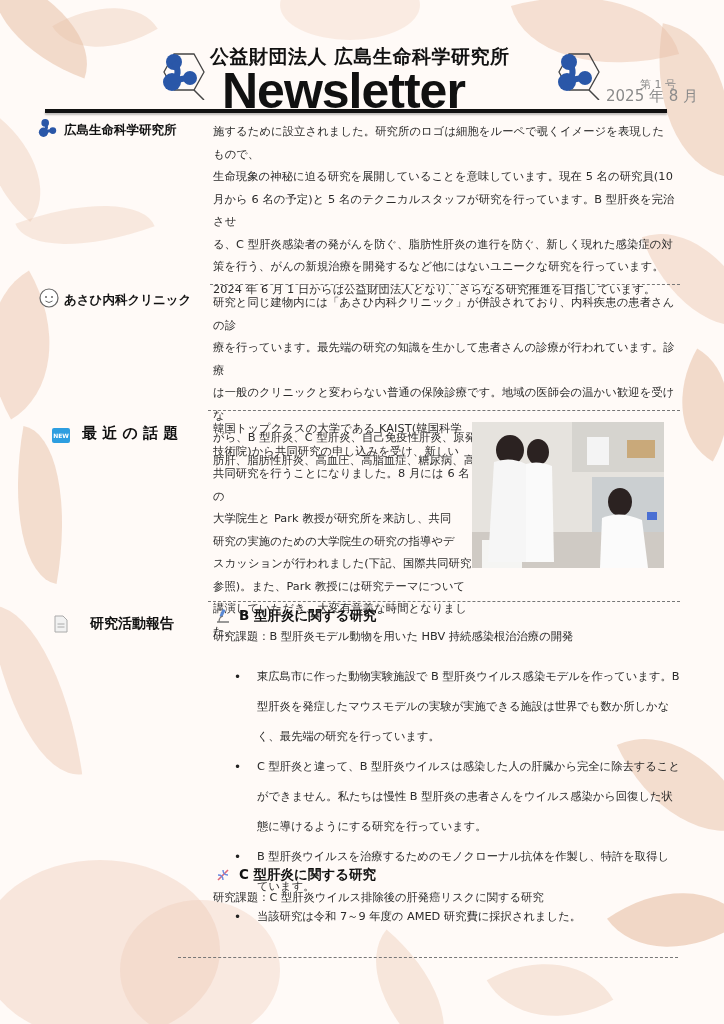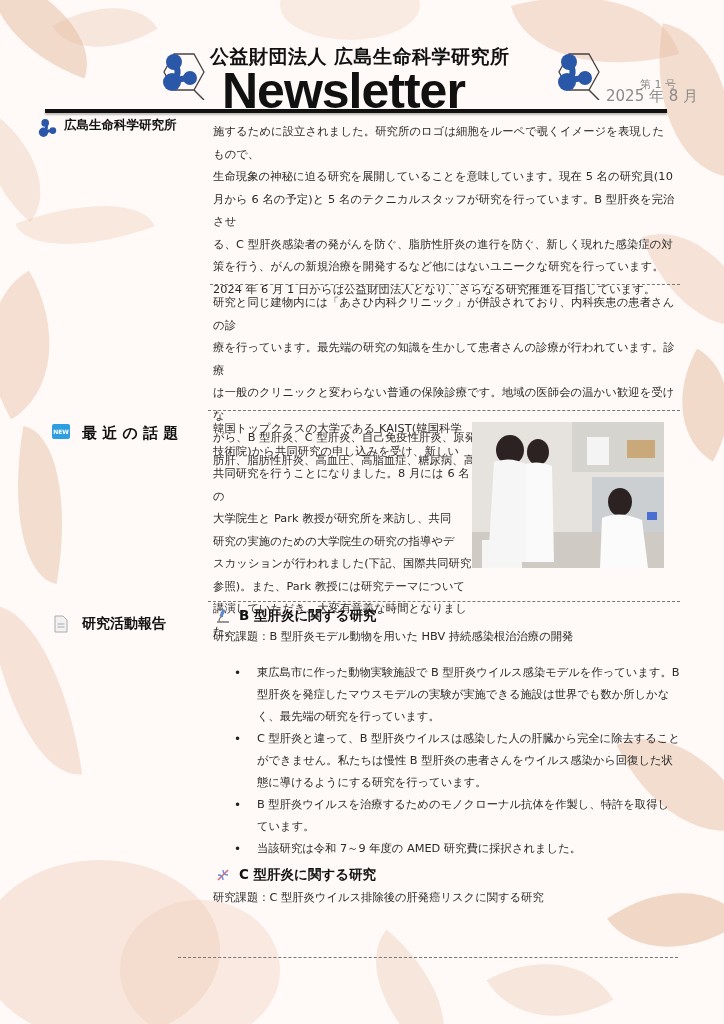--- a/index.html
+++ b/index.html
@@ -25,34 +25,34 @@
     position:absolute; left:222px; top:58px; font-size:50px; font-weight:bold;
     color:#111; line-height:54px; letter-spacing:-1px;
     font-family:"Liberation Sans","DejaVu Sans",sans-serif;
     margin-top:6px;
   }
   .hdr-rule { position:absolute; left:45px; top:109px; width:622px; height:4px; background:#111; box-shadow:0 2px 2px rgba(0,0,0,.25); }
   .hdr-date { position:absolute; left:606px; top:57px; font-size:15px; color:#8a8a8a; white-space:nowrap;margin-top:30px; }
   .hdr-issue { position:absolute; left:640px; top:77px; font-size:11px; color:#8a8a8a; white-space:nowrap; }
 
   
-  .sec-label { position:absolute; display:flex; align-items:flex-start; gap:4px; white-space:nowrap; font-weight:bold; }
+  .sec-label { position:absolute; display:flex; align-items:flex-end; gap:4px; white-space:nowrap; font-weight:bold; }
   .sec-label .txt { color:#111; }
 
   .body-text {
     position:absolute; left:213px; width:462px; font-size:11.3px; line-height:22.5px;
     color:#2a2a2a; letter-spacing:0.1px;
   }
   .dash { position:absolute; height:0; border-top:1px dashed #777; }
 
   .sub-head { position:absolute; left:215px; display:flex; align-items:center; gap:8px; font-weight:bold; font-size:13.5px; color:#111; white-space:nowrap; }
   .sub-line { position:absolute; left:213px; font-size:11.3px; color:#2a2a2a; white-space:nowrap; }
 
   ul.bullets { position:absolute; left:230px; top:662px; width:450px; margin:0; padding:0; list-style:none; }
-  ul.bullets li { position:relative; padding-left:27px; font-size:11.3px; line-height:22px; color:#2a2a2a; }
+  ul.bullets li { position:relative; padding-left:27px; font-size:11.3px; line-height:30px; color:#2a2a2a; }
   ul.bullets li::before { content:"•"; position:absolute; left:4px; top:0; font-size:12px; color:#222; }
 
   .photo {
     position:absolute; left:472px; top:422px; width:192px; height:146px; overflow:hidden;
     background:linear-gradient(180deg,#e9e6e2 0%,#d9d6d1 60%,#cfcac4 100%);
   }
 </style>
 </head>
 <body>
 
@@ -114,20 +114,29 @@
     <div>施するために設立されました。研究所のロゴは細胞をルーペで覗くイメージを表現したもので、</div>
     <div>生命現象の神秘に迫る研究を展開していることを意味しています。現在 5 名の研究員(10</div>
     <div>月から 6 名の予定)と 5 名のテクニカルスタッフが研究を行っています。B 型肝炎を完治させ</div>
     <div>る、C 型肝炎感染者の発がんを防ぐ、脂肪性肝炎の進行を防ぐ、新しく現れた感染症の対</div>
     <div>策を行う、がんの新規治療を開発するなど他にはないユニークな研究を行っています。</div>
     <div>2024 年 6 月 1 日からは公益財団法人となり、さらなる研究推進を目指しています。</div>
   </div>
 
   <div class="dash" style="left:210px;top:284px;width:470px;"></div>
 
+  <div class="sec-label" style="left:38px;top:287px;font-size:12.5px;">
+    <svg width="22" height="22" viewBox="0 0 22 22">
+      <circle cx="11" cy="11" r="9" fill="#fff" stroke="#666" stroke-width="1.2"></circle>
+      <circle cx="8" cy="10" r="1" fill="#666"></circle>
+      <circle cx="14" cy="10" r="1" fill="#666"></circle>
+      <path d="M7.5 14 Q11 17 14.5 14" stroke="#666" stroke-width="1" fill="none"></path>
+    </svg>
+    <span class="txt">あさひ内科クリニック</span>
+  </div>
   <div class="body-text" style="top:292px;">
     <div>研究と同じ建物内には「あさひ内科クリニック」が併設されており、内科疾患の患者さんの診</div>
     <div>療を行っています。最先端の研究の知識を生かして患者さんの診療が行われています。診療</div>
     <div>は一般のクリニックと変わらない普通の保険診療です。地域の医師会の温かい歓迎を受けな</div>
     <div>がら、B 型肝炎、C 型肝炎、自己免疫性肝炎、原発性胆汁性胆管炎、ウイルソン病、脂</div>
     <div>肪肝、脂肪性肝炎、高血圧、高脂血症、糖尿病、高尿酸血症などの診療を行っています。</div>
   </div>
 
   <div class="dash" style="left:208px;top:410px;width:472px;"></div>
 
@@ -165,21 +174,21 @@
   </div>
 
   <div class="dash" style="left:208px;top:601px;width:472px;"></div>
 
   <div class="sec-label" style="left:54px;top:615px;font-size:14px;">
     <svg width="14" height="18" viewBox="0 0 14 18">
       <path d="M1 1 H9 L13 5 V17 H1 Z" fill="#f1f1f1" stroke="#aaa" stroke-width="1"></path>
       <line x1="3.5" y1="9" x2="10.5" y2="9" stroke="#aaa" stroke-width="1"></line>
       <line x1="3.5" y1="12" x2="10.5" y2="12" stroke="#aaa" stroke-width="1"></line>
     </svg>
-    <span class="txt" style="margin-left:10px;">研究活動報告</span>
+    <span class="txt" style="margin-left:18px;">研究活動報告</span>
   </div>
 
   <div class="sub-head" style="top:607px;">
     <svg width="16" height="16" viewBox="0 0 16 16">
       <rect x="6" y="1" width="3" height="8" rx="1" fill="#5b8ad6" transform="rotate(25 7 5)"></rect>
       <path d="M2 14 H14" stroke="#777" stroke-width="1.5"></path>
       <path d="M4 14 Q4 9 8 8" stroke="#777" stroke-width="1.2" fill="none"></path>
     </svg>
     <span>B 型肝炎に関する研究</span>
   </div>

